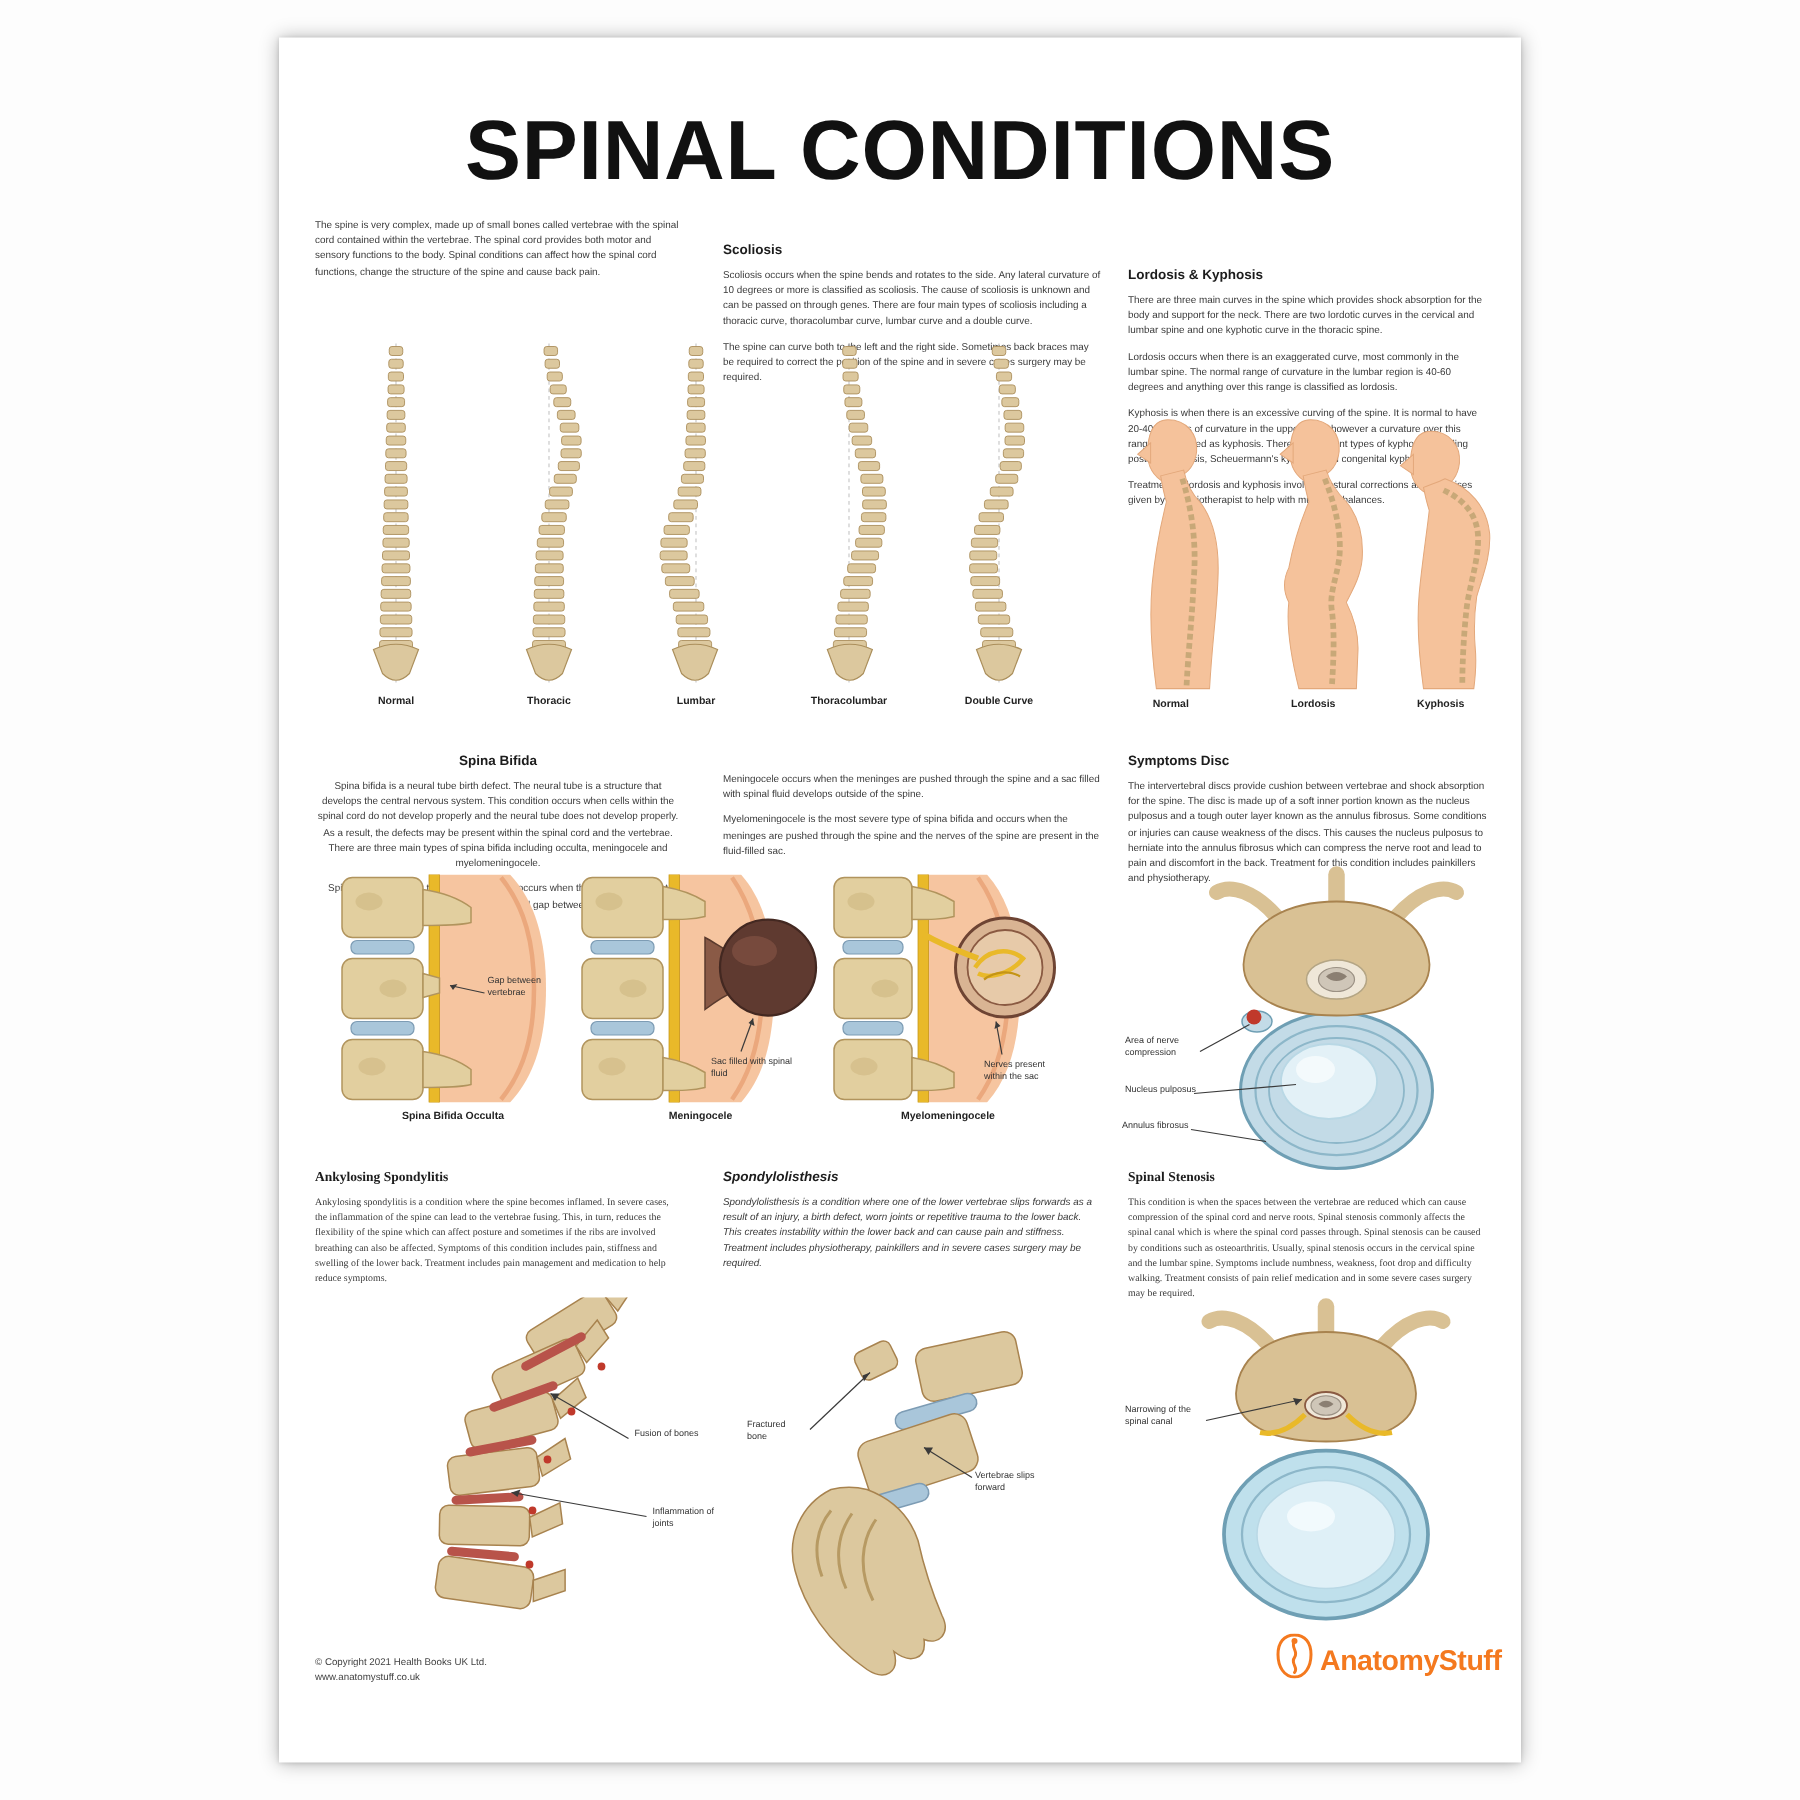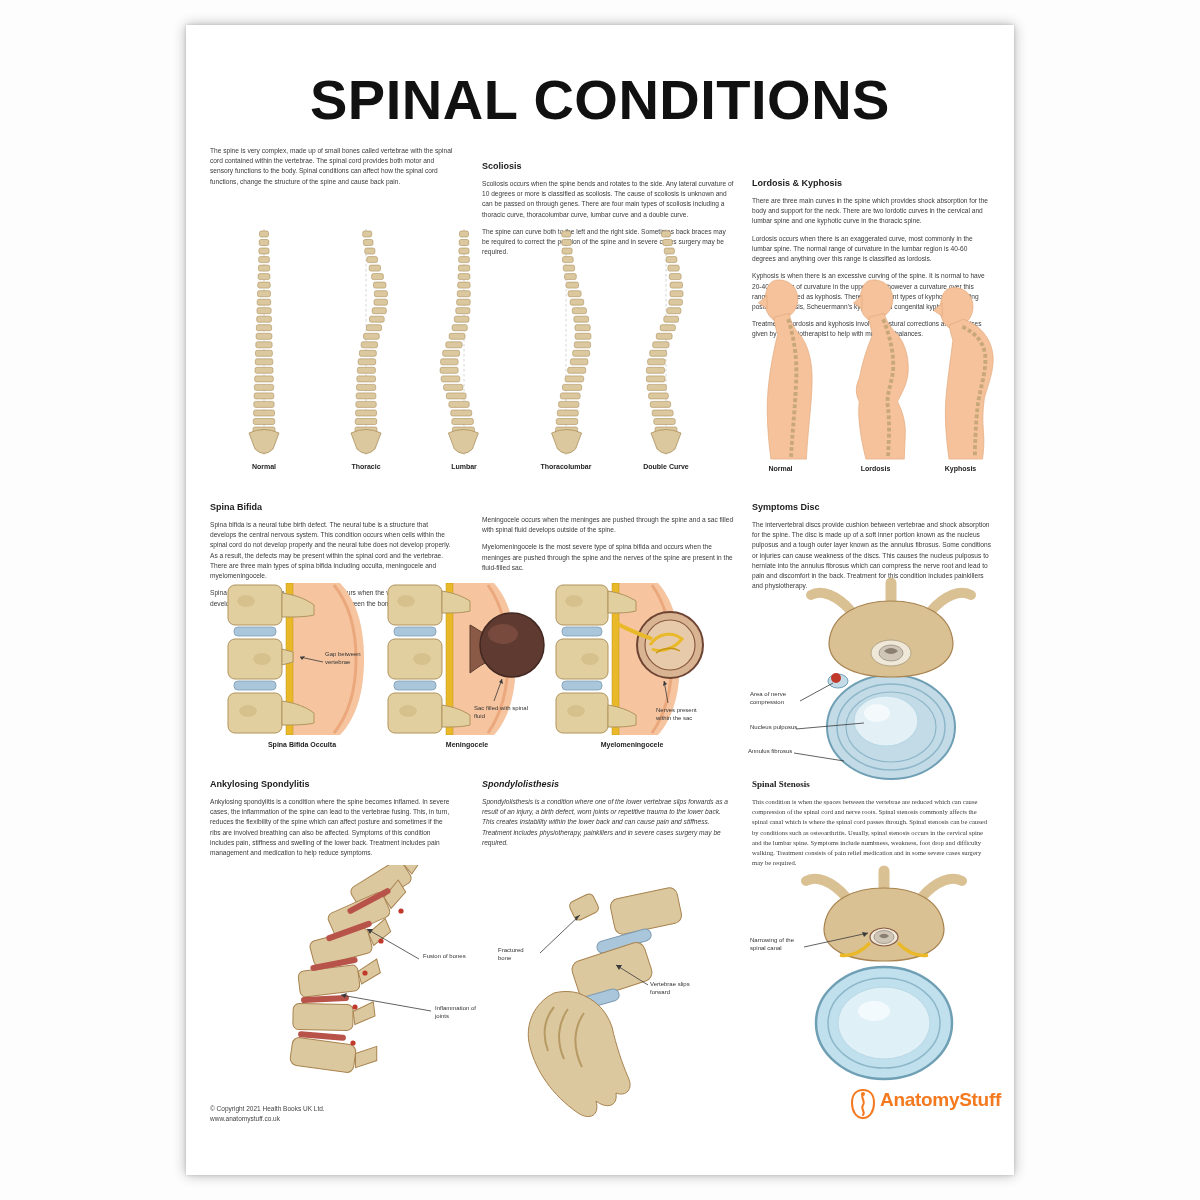--- a/index.html
+++ b/index.html
@@ -13,21 +13,21 @@
   .body-text + .body-text { margin-top:7px; }
   .section-heading { font-size:9px; font-weight:bold; color:#1c1c1c; margin-bottom:8px; }
   .col { position:absolute; }
   .fig-label { font-size:7px; font-weight:bold; color:#222; text-align:center; }
   .callout { position:absolute; font-size:6px; line-height:1.3; color:#333; }
   .spine-fig { position:absolute; width:96px; text-align:center; }
   .profile-fig { position:absolute; width:85px; text-align:center; }
   .xsec-fig { position:absolute; }
   .xsec-fig .fig-label { position:absolute; left:0; right:0; }
   .footer-copy { position:absolute; left:24px; top:1079px; font-size:6.5px; line-height:1.5; color:#444; }
-  .brand { position:absolute; left:664px; top:1064px; display:flex; align-items:flex-start; gap:4px; }
+  .brand { position:absolute; left:664px; top:1064px; display:flex; align-items:flex-end; gap:4px; }
   .brand-text { font-size:19px; font-weight:bold; color:#F4791F; letter-spacing:-.3px; }
 </style>
 </head>
 <body>
 
 <div class="stage">
 <div class="poster">
 
   <div class="title">SPINAL CONDITIONS</div>
 
@@ -232,21 +232,21 @@
       <g fill="#F5C29B" stroke="#E3A87B" stroke-width=".7">
         <path d="M36,11 C49,11 57,21 56,33 C55,42 50,48 43,51 L31,53 C24,48 21,40 22,30 C23,18 27,11 36,11 Z"></path>
         <path d="M24,27 L15,35 L24,41 Z"></path>
         <path d="M31,50 C36,48 42,46 46,44 C63,50 75,63 77,82 C78,98 72,112 68,126 C66,140 66,150 67,162 C68,172 67,182 66,190 L31,190 C28,168 26,146 28,124 C30,102 33,84 35,66 C33,60 32,55 31,50 Z"></path>
       </g>
       <path d="M45,52 C60,59 69,70 69,86 C69,102 63,118 61,134 C59,152 58,172 58,188" fill="none" stroke="#C8A878" stroke-width="4" stroke-dasharray="4 2.4"></path>
     </svg>
     <div class="fig-label">Kyphosis</div>
   </div>
 
-  <div class="col" style="left:24px; top:477px; width:244px;">
+  <div class="col" style="left:24px; top:477px; width:244px;text-align:center;">
     <div class="section-heading">Spina Bifida</div>
     <div class="body-text">Spina bifida is a neural tube birth defect. The neural tube is a structure that develops the central nervous system. This condition occurs when cells within the spinal cord do not develop properly and the neural tube does not develop properly. As a result, the defects may be present within the spinal cord and the vertebrae. There are three main types of spina bifida including occulta, meningocele and myelomeningocele.</div>
     <div class="body-text">Spina bifida occulta is the mildest type and occurs when the vertebrae are not developed properly and there is a small gap between the bones.</div>
   </div>
   <div class="col" style="left:296px; top:490px; width:252px;">
     <div class="body-text">Meningocele occurs when the meninges are pushed through the spine and a sac filled with spinal fluid develops outside of the spine.</div>
     <div class="body-text">Myelomeningocele is the most severe type of spina bifida and occurs when the meninges are pushed through the spine and the nerves of the spine are present in the fluid-filled sac.</div>
   </div>
 
   <div class="col" style="left:566px; top:477px; width:240px;">
@@ -361,21 +361,21 @@
       <circle cx="90" cy="101" r="5" fill="#C0392B"></circle>
       <line x1="54" y1="124" x2="87" y2="106" stroke="#3a3a3a" stroke-width=".8"></line>
       <line x1="50" y1="152" x2="118" y2="146" stroke="#3a3a3a" stroke-width=".8"></line>
       <line x1="48" y1="176" x2="98" y2="184" stroke="#3a3a3a" stroke-width=".8"></line>
     </svg>
     <div class="callout" style="left:4px; top:114px; width:48px;">Area of nerve compression</div>
     <div class="callout" style="left:4px; top:147px; width:48px;">Nucleus pulposus</div>
     <div class="callout" style="left:2px; top:171px; width:48px;">Annulus fibrosus</div>
   </div>
 
-  <div class="col" style="left:24px; top:754px; width:244px;">
+  <div class="col" style="left:24px; top:754px; width:244px;font-family:Liberation Serif, serif;">
     <div class="section-heading">Ankylosing Spondylitis</div>
     <div class="body-text">Ankylosing spondylitis is a condition where the spine becomes inflamed. In severe cases, the inflammation of the spine can lead to the vertebrae fusing. This, in turn, reduces the flexibility of the spine which can affect posture and sometimes if the ribs are involved breathing can also be affected. Symptoms of this condition includes pain, stiffness and swelling of the lower back. Treatment includes pain management and medication to help reduce symptoms.</div>
   </div>
   <div class="col" style="left:296px; top:754px; width:252px;font-style:italic;">
     <div class="section-heading">Spondylolisthesis</div>
     <div class="body-text">Spondylolisthesis is a condition where one of the lower vertebrae slips forwards as a result of an injury, a birth defect, worn joints or repetitive trauma to the lower back. This creates instability within the lower back and can cause pain and stiffness. Treatment includes physiotherapy, painkillers and in severe cases surgery may be required.</div>
   </div>
   <div class="col" style="left:566px; top:754px; width:240px;font-family:Liberation Serif, serif;">
     <div class="section-heading">Spinal Stenosis</div>
     <div class="body-text">This condition is when the spaces between the vertebrae are reduced which can cause compression of the spinal cord and nerve roots. Spinal stenosis commonly affects the spinal canal which is where the spinal cord passes through. Spinal stenosis can be caused by conditions such as osteoarthritis. Usually, spinal stenosis occurs in the cervical spine and the lumbar spine. Symptoms include numbness, weakness, foot drop and difficulty walking. Treatment consists of pain relief medication and in some severe cases surgery may be required.</div>

